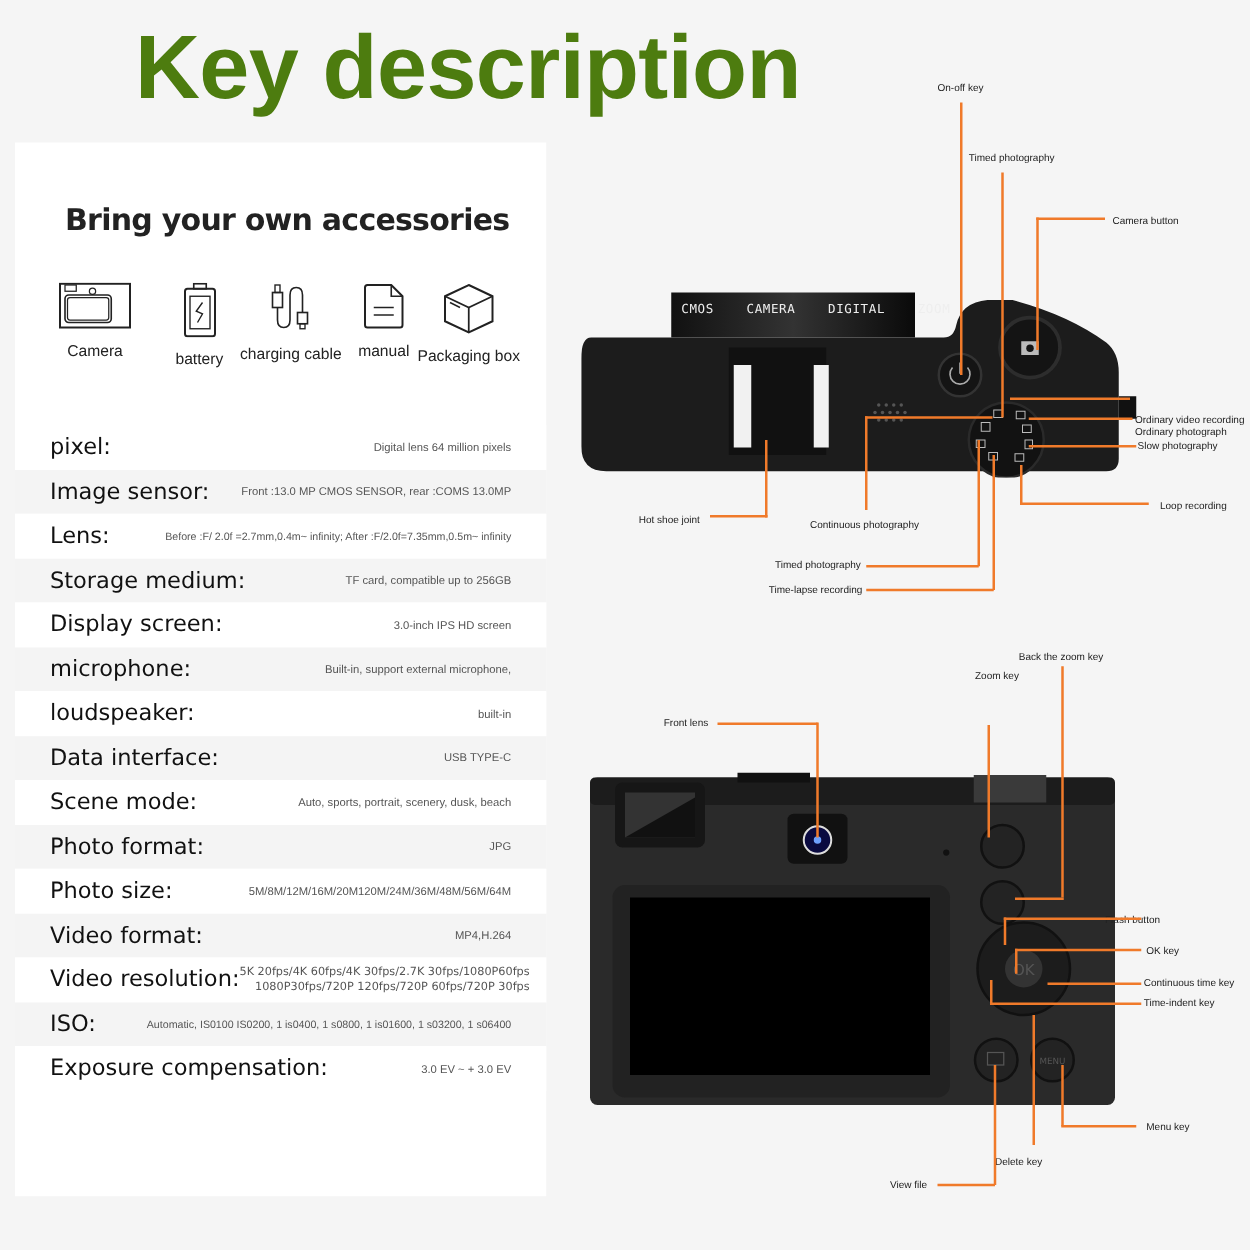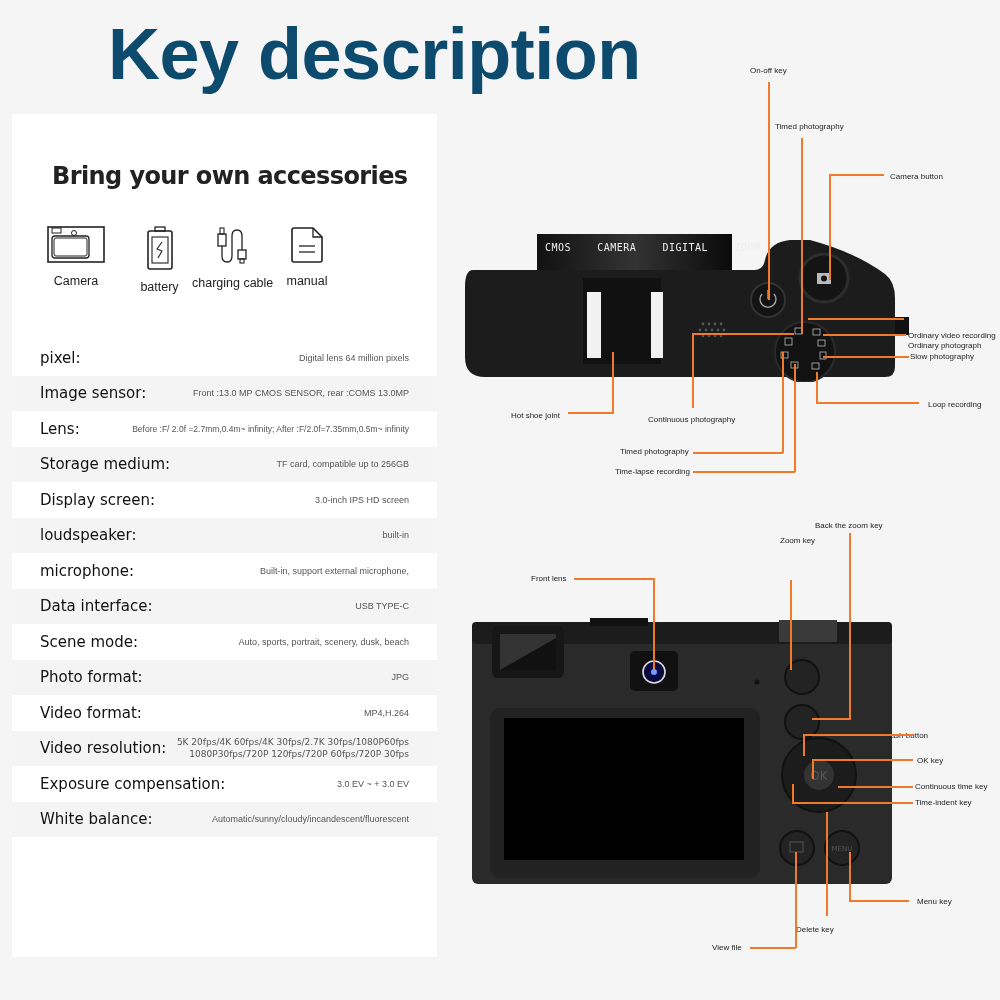--- a/index.html
+++ b/index.html
@@ -2,21 +2,21 @@
 <html><head>
 <meta charset="utf-8">
 <style>
   * { box-sizing: border-box; margin: 0; padding: 0; }
   html, body { width: 1000px; height: 1000px; background: #f5f5f5; overflow: hidden; }
   body { position: relative; font-family: "Liberation Sans", sans-serif; color: #1a1a1a; }
 
   .page-title {
     position: absolute; left: 108px; top: 18px;
     font-family: "Liberation Sans", sans-serif; font-weight: 700;
-    font-size: 72px; letter-spacing: -0.5px; color: #0c4a6e; line-height: 1;
+    font-size: 72px; letter-spacing: -0.5px; color: #4d7c0f; line-height: 1;
   }
 
   
   .spec-panel {
     position: absolute; left: 12px; top: 114px; width: 425px; height: 843px;
     background: #fff;
   }
   .acc-title {
     position: absolute; left: 40px; top: 48px;
     font-family: "DejaVu Sans", sans-serif; font-weight: 700; font-size: 24px;
@@ -28,21 +28,21 @@
 
   .spec-rows { position: absolute; left: 0; top: 226px; width: 425px; }
   .spec-row {
     position: relative; height: 35.5px; width: 425px;
     display: flex; align-items: center; justify-content: space-between;
     padding: 0 28px 0 28px;
   }
   .spec-row:nth-child(odd) { background: #fff; }
   .spec-row:nth-child(even) { background: #f4f4f4; }
   .spec-label {
-    font-family: "DejaVu Sans", sans-serif; font-size: 15px; color: #111; white-space: nowrap;
+    font-family: "DejaVu Sans", sans-serif; font-size: 18px; color: #111; white-space: nowrap;
   }
   .spec-value {
     font-family: "Liberation Sans", sans-serif; font-size: 9px; color: #555;
     text-align: right; white-space: nowrap; line-height: 12px;
   }
   .spec-value.two { font-family: "DejaVu Sans", sans-serif; font-size: 9px; }
 
   
   .callout { position: absolute; font-size: 8px; color: #222; white-space: nowrap; font-family: "Liberation Sans", sans-serif; text-align: right; }
   .ln { position: absolute; background: #f07a2a; }
@@ -95,20 +95,29 @@
   <div class="acc-item" style="left:269px; width:52px;">
     <svg width="36" height="38" viewBox="0 0 36 38">
       <path d="M3 4 Q3 2 5 2 L24 2 L33 11 L33 34 Q33 36 31 36 L5 36 Q3 36 3 34 Z" fill="none" stroke="#222" stroke-width="1.6"></path>
       <path d="M24 2 L24 11 L33 11" fill="none" stroke="#222" stroke-width="1.3"></path>
       <line x1="10" y1="20" x2="26" y2="20" stroke="#222" stroke-width="1.3"></line>
       <line x1="10" y1="26" x2="26" y2="26" stroke="#222" stroke-width="1.3"></line>
     </svg>
     <div class="acc-label">manual</div>
   </div>
 
+  <div class="acc-item" style="left:322px; width:82px;">
+    <svg width="42" height="42" viewBox="0 0 42 42">
+      <path d="M21 2 L40 11 L40 31 L21 40 L2 31 L2 11 Z" fill="none" stroke="#222" stroke-width="1.6"></path>
+      <path d="M2 11 L21 20 L40 11" fill="none" stroke="#222" stroke-width="1.4"></path>
+      <line x1="21" y1="20" x2="21" y2="40" stroke="#222" stroke-width="1.4"></line>
+      <line x1="6" y1="16" x2="14" y2="20" stroke="#222" stroke-width="1.2"></line>
+    </svg>
+    <div class="acc-label">Packaging box</div>
+  </div>
 
   <div class="spec-rows">
     <div class="spec-row">
       <span class="spec-label">pixel:</span>
       <span class="spec-value">Digital lens 64 million pixels</span>
     </div>
     <div class="spec-row">
       <span class="spec-label">Image sensor:</span>
       <span class="spec-value">Front :13.0 MP CMOS SENSOR, rear :COMS 13.0MP</span>
     </div>
@@ -118,57 +127,61 @@
     </div>
     <div class="spec-row">
       <span class="spec-label">Storage medium:</span>
       <span class="spec-value">TF card, compatible up to 256GB</span>
     </div>
     <div class="spec-row">
       <span class="spec-label">Display screen:</span>
       <span class="spec-value">3.0-inch IPS HD screen</span>
     </div>
     <div class="spec-row">
+      <span class="spec-label">microphone:</span>
+      <span class="spec-value">Built-in, support external microphone,</span>
+    </div>
+    <div class="spec-row">
       <span class="spec-label">loudspeaker:</span>
       <span class="spec-value">built-in</span>
     </div>
     <div class="spec-row">
-      <span class="spec-label">microphone:</span>
-      <span class="spec-value">Built-in, support external microphone,</span>
-    </div>
-    <div class="spec-row">
       <span class="spec-label">Data interface:</span>
       <span class="spec-value">USB TYPE-C</span>
     </div>
     <div class="spec-row">
       <span class="spec-label">Scene mode:</span>
       <span class="spec-value">Auto, sports, portrait, scenery, dusk, beach</span>
     </div>
     <div class="spec-row">
       <span class="spec-label">Photo format:</span>
       <span class="spec-value">JPG</span>
+    </div>
+    <div class="spec-row">
+      <span class="spec-label">Photo size:</span>
+      <span class="spec-value">5M/8M/12M/16M/20M120M/24M/36M/48M/56M/64M</span>
     </div>
     <div class="spec-row">
       <span class="spec-label">Video format:</span>
       <span class="spec-value">MP4,H.264</span>
     </div>
     <div class="spec-row">
       <span class="spec-label">Video resolution:</span>
       <span class="spec-value two">
         <span style="display:block">5K 20fps/4K 60fps/4K 30fps/2.7K 30fps/1080P60fps</span>
         <span style="display:block">1080P30fps/720P 120fps/720P 60fps/720P 30fps</span>
       </span>
     </div>
     <div class="spec-row">
+      <span class="spec-label">ISO:</span>
+      <span class="spec-value" style="font-size:8.5px;">Automatic, IS0100 IS0200, 1 is0400, 1 s0800, 1 is01600, 1 s03200, 1 s06400</span>
+    </div>
+    <div class="spec-row">
       <span class="spec-label">Exposure compensation:</span>
       <span class="spec-value">3.0 EV ~ + 3.0 EV</span>
-    </div>
-    <div class="spec-row">
-      <span class="spec-label">White balance:</span>
-      <span class="spec-value">Automatic/sunny/cloudy/incandescent/fluorescent</span>
     </div>
   </div>
 </div>
 
 <svg class="cam-top" viewBox="0 0 475 150" width="475" height="150">
   <defs>
     <linearGradient id="ring" x1="0" x2="1" y1="0" y2="0">
       <stop offset="0" stop-color="#111"></stop>
         <stop offset="0.5" stop-color="#333"></stop>
         <stop offset="1" stop-color="#0a0a0a"></stop>

